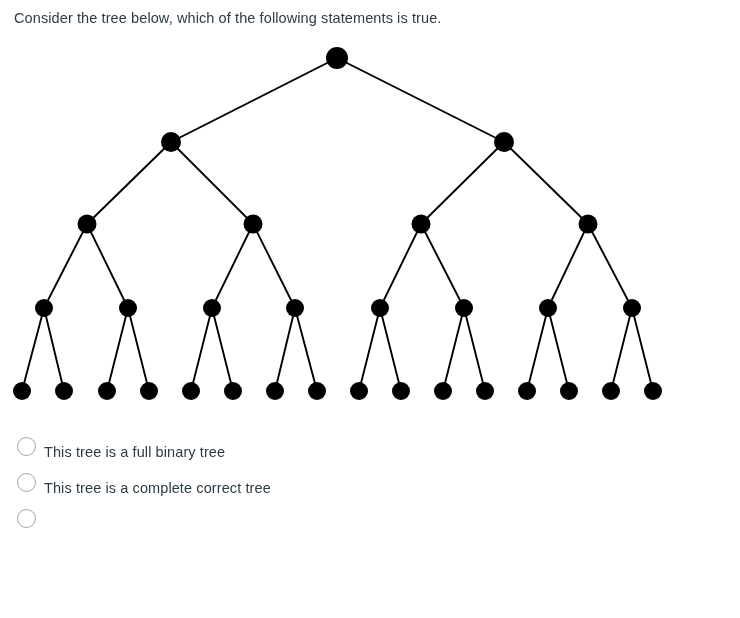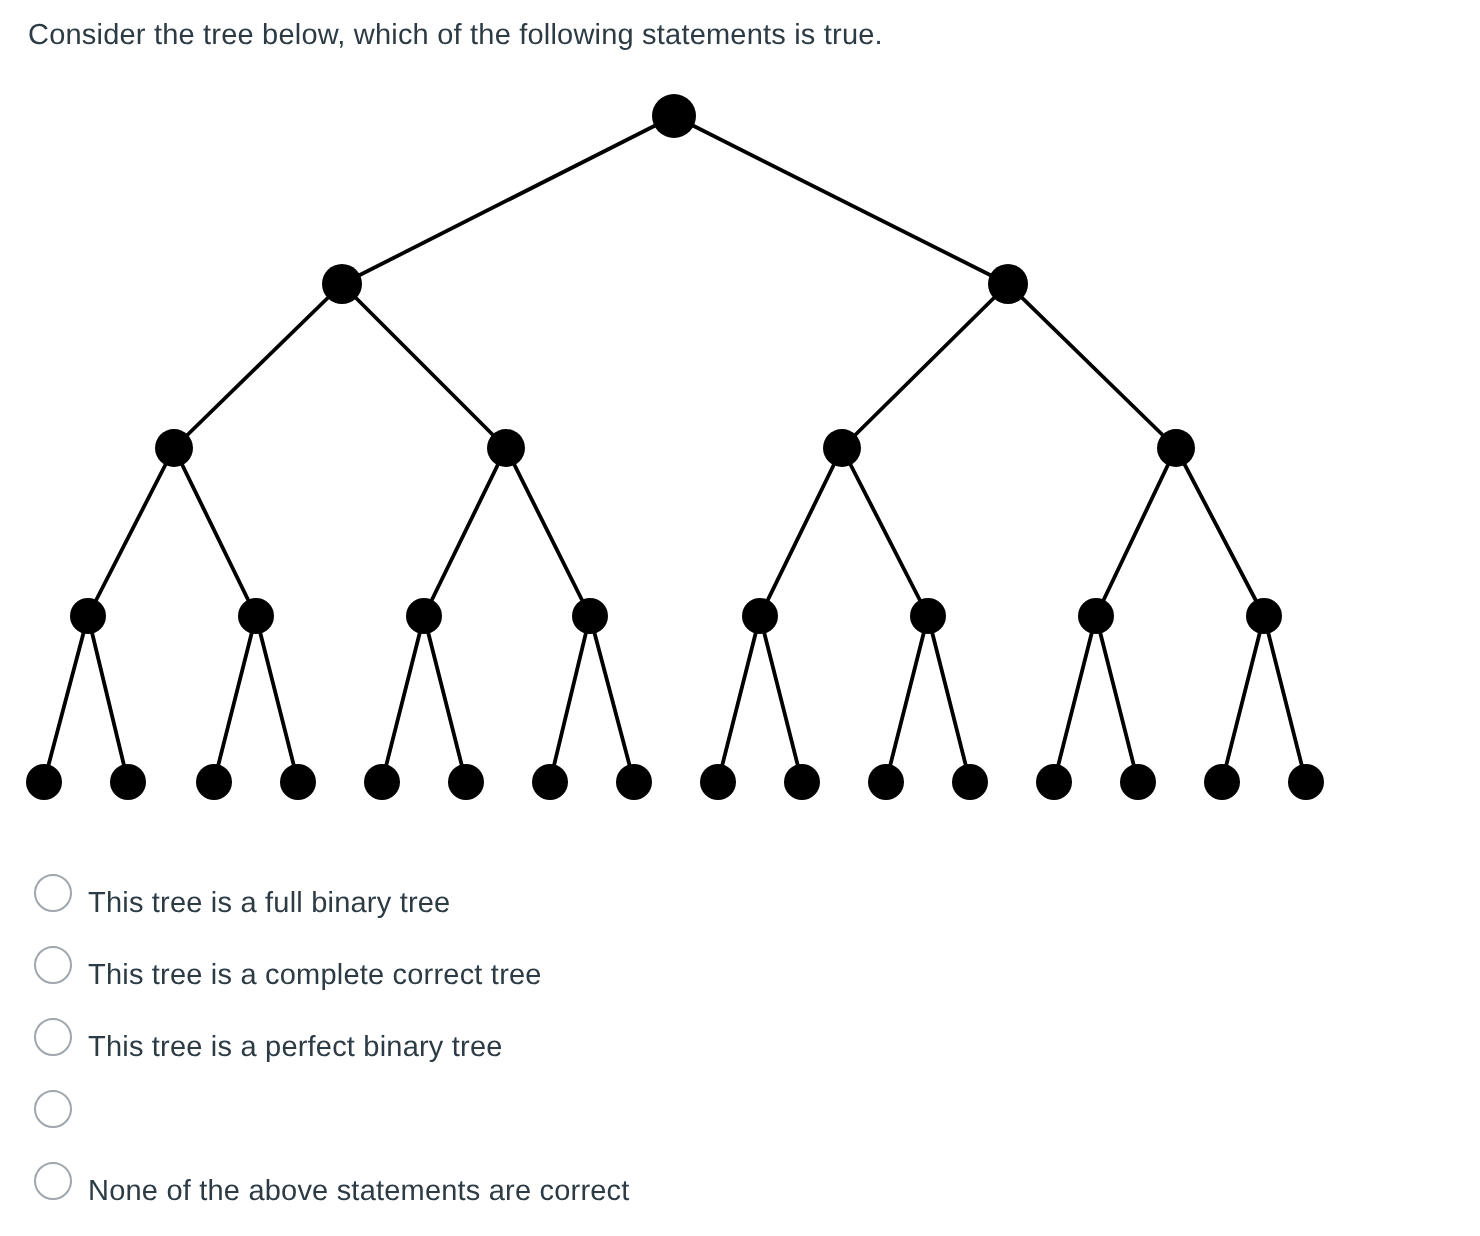--- a/index.html
+++ b/index.html
@@ -168,24 +168,16 @@
       <div class="option-row">
         <span class="radio-button"></span>
         <span class="option-label">This tree is a full binary tree</span>
       </div>
       <div class="option-row">
         <span class="radio-button"></span>
         <span class="option-label">This tree is a complete correct tree</span>
       </div>
       <div class="option-row">
         <span class="radio-button"></span>
-        <span class="option-label">This tree is a perfect binary tree</span>
-      </div>
-      <div class="option-row">
-        <span class="radio-button"></span>
-      </div>
-      <div class="option-row">
-        <span class="radio-button"></span>
-        <span class="option-label">None of the above statements are correct</span>
       </div>
     </div>
 
 </div>
 
 </body></html>

